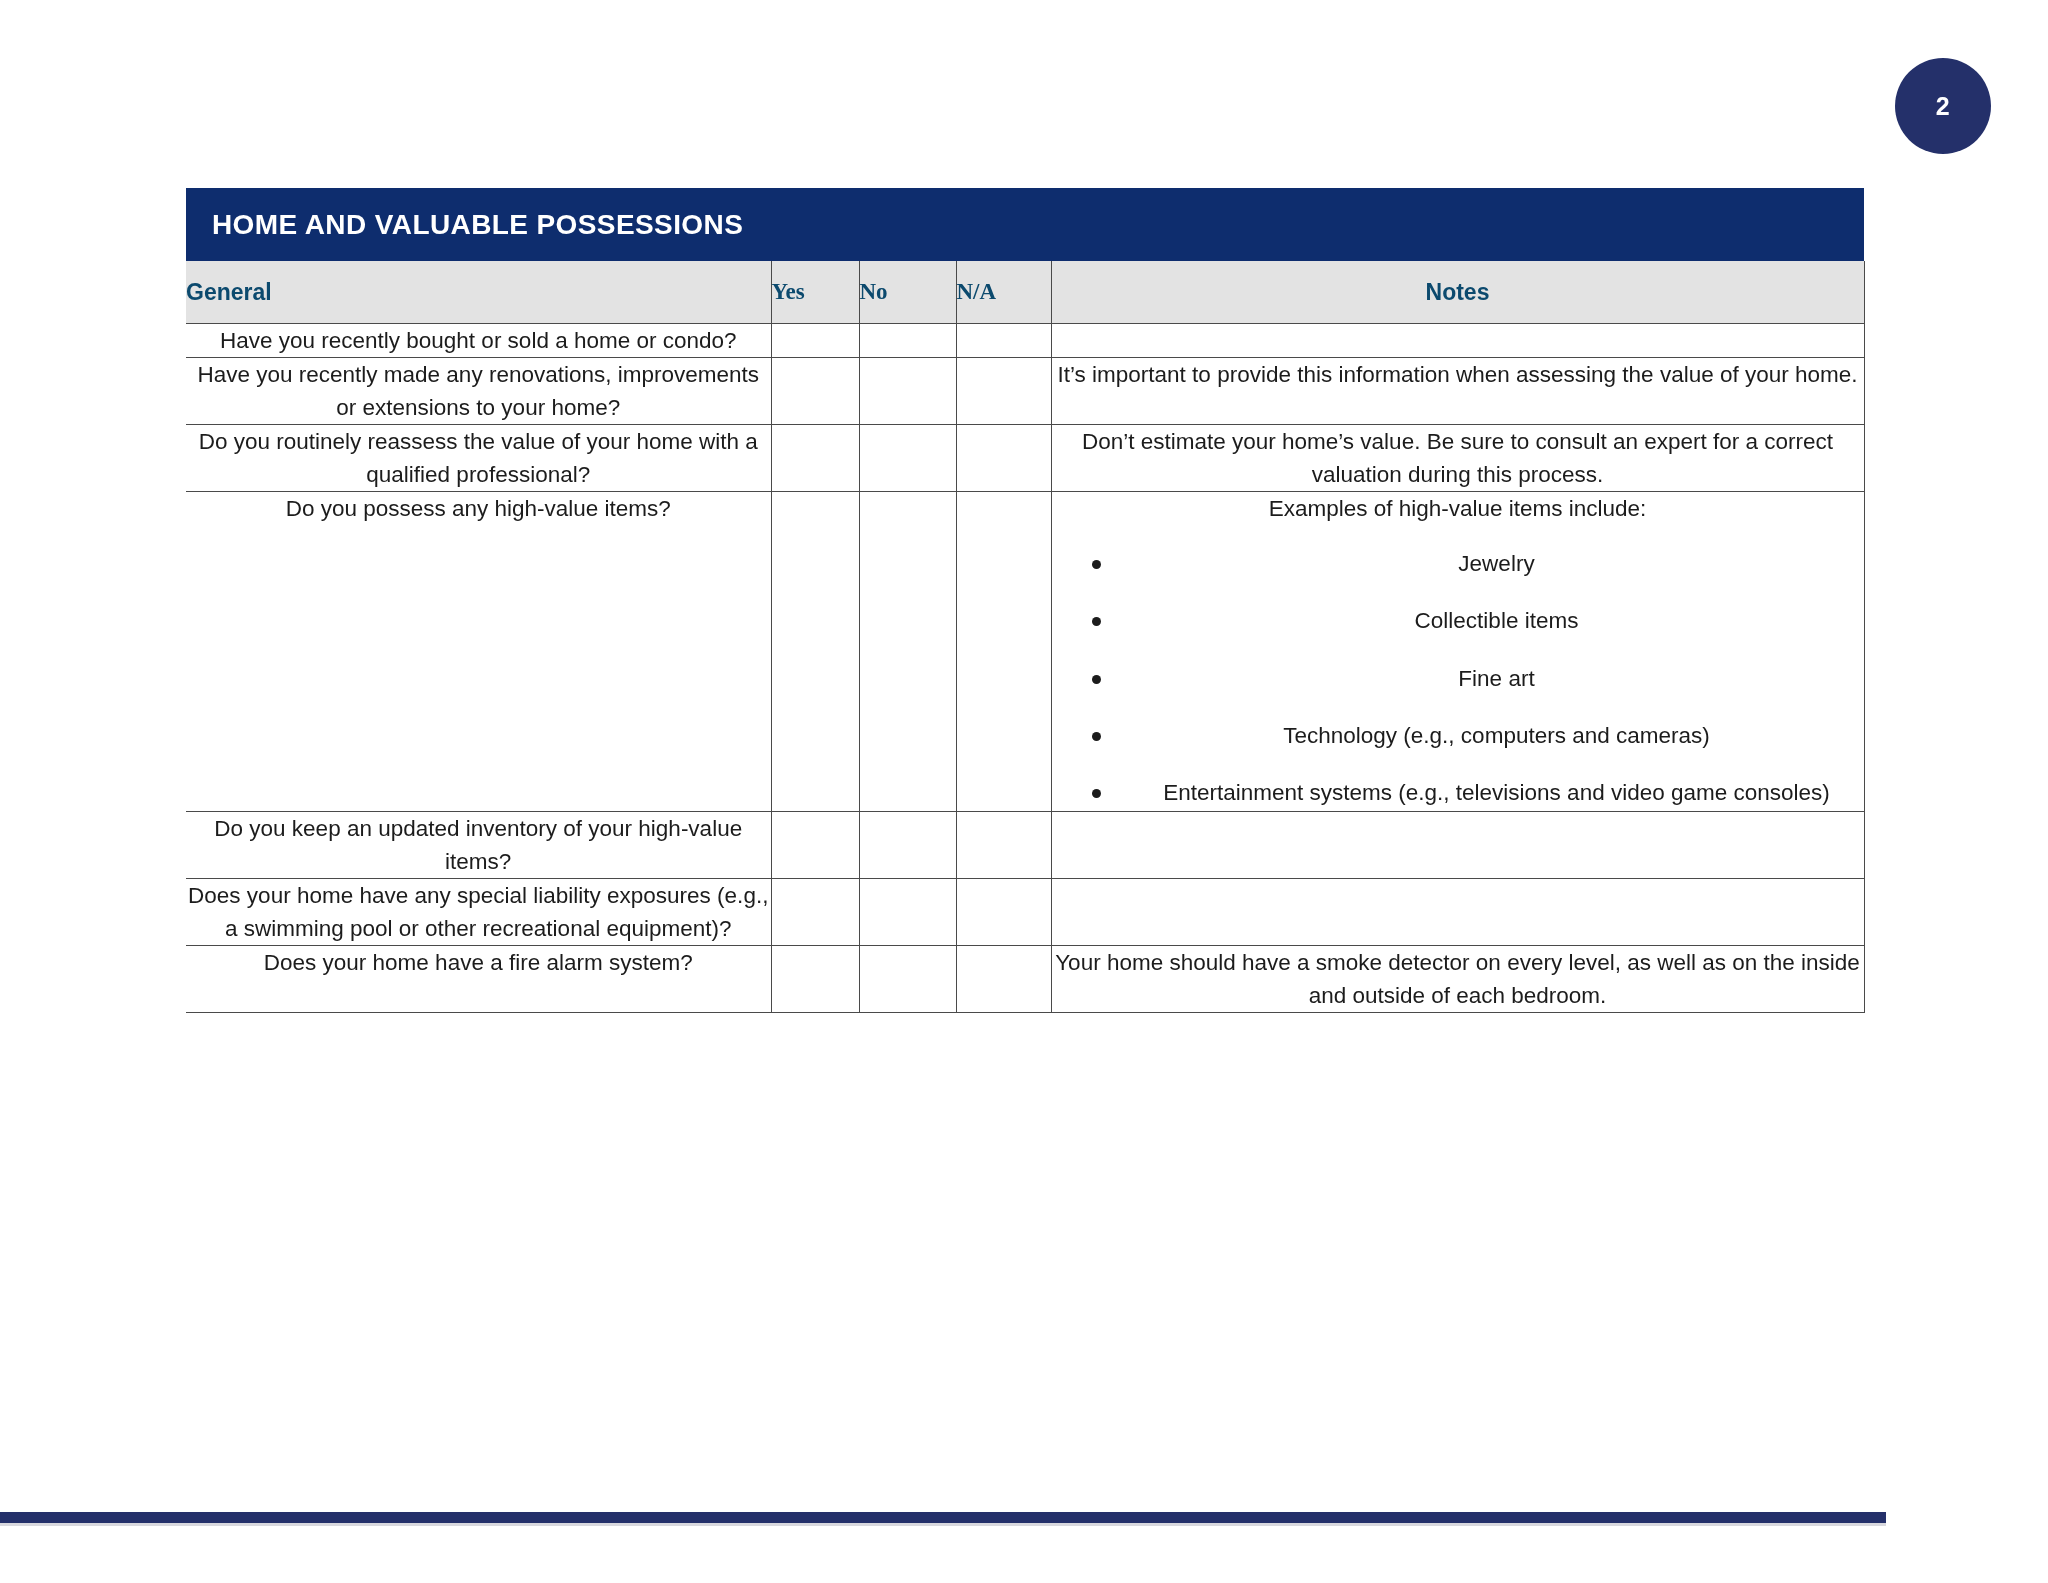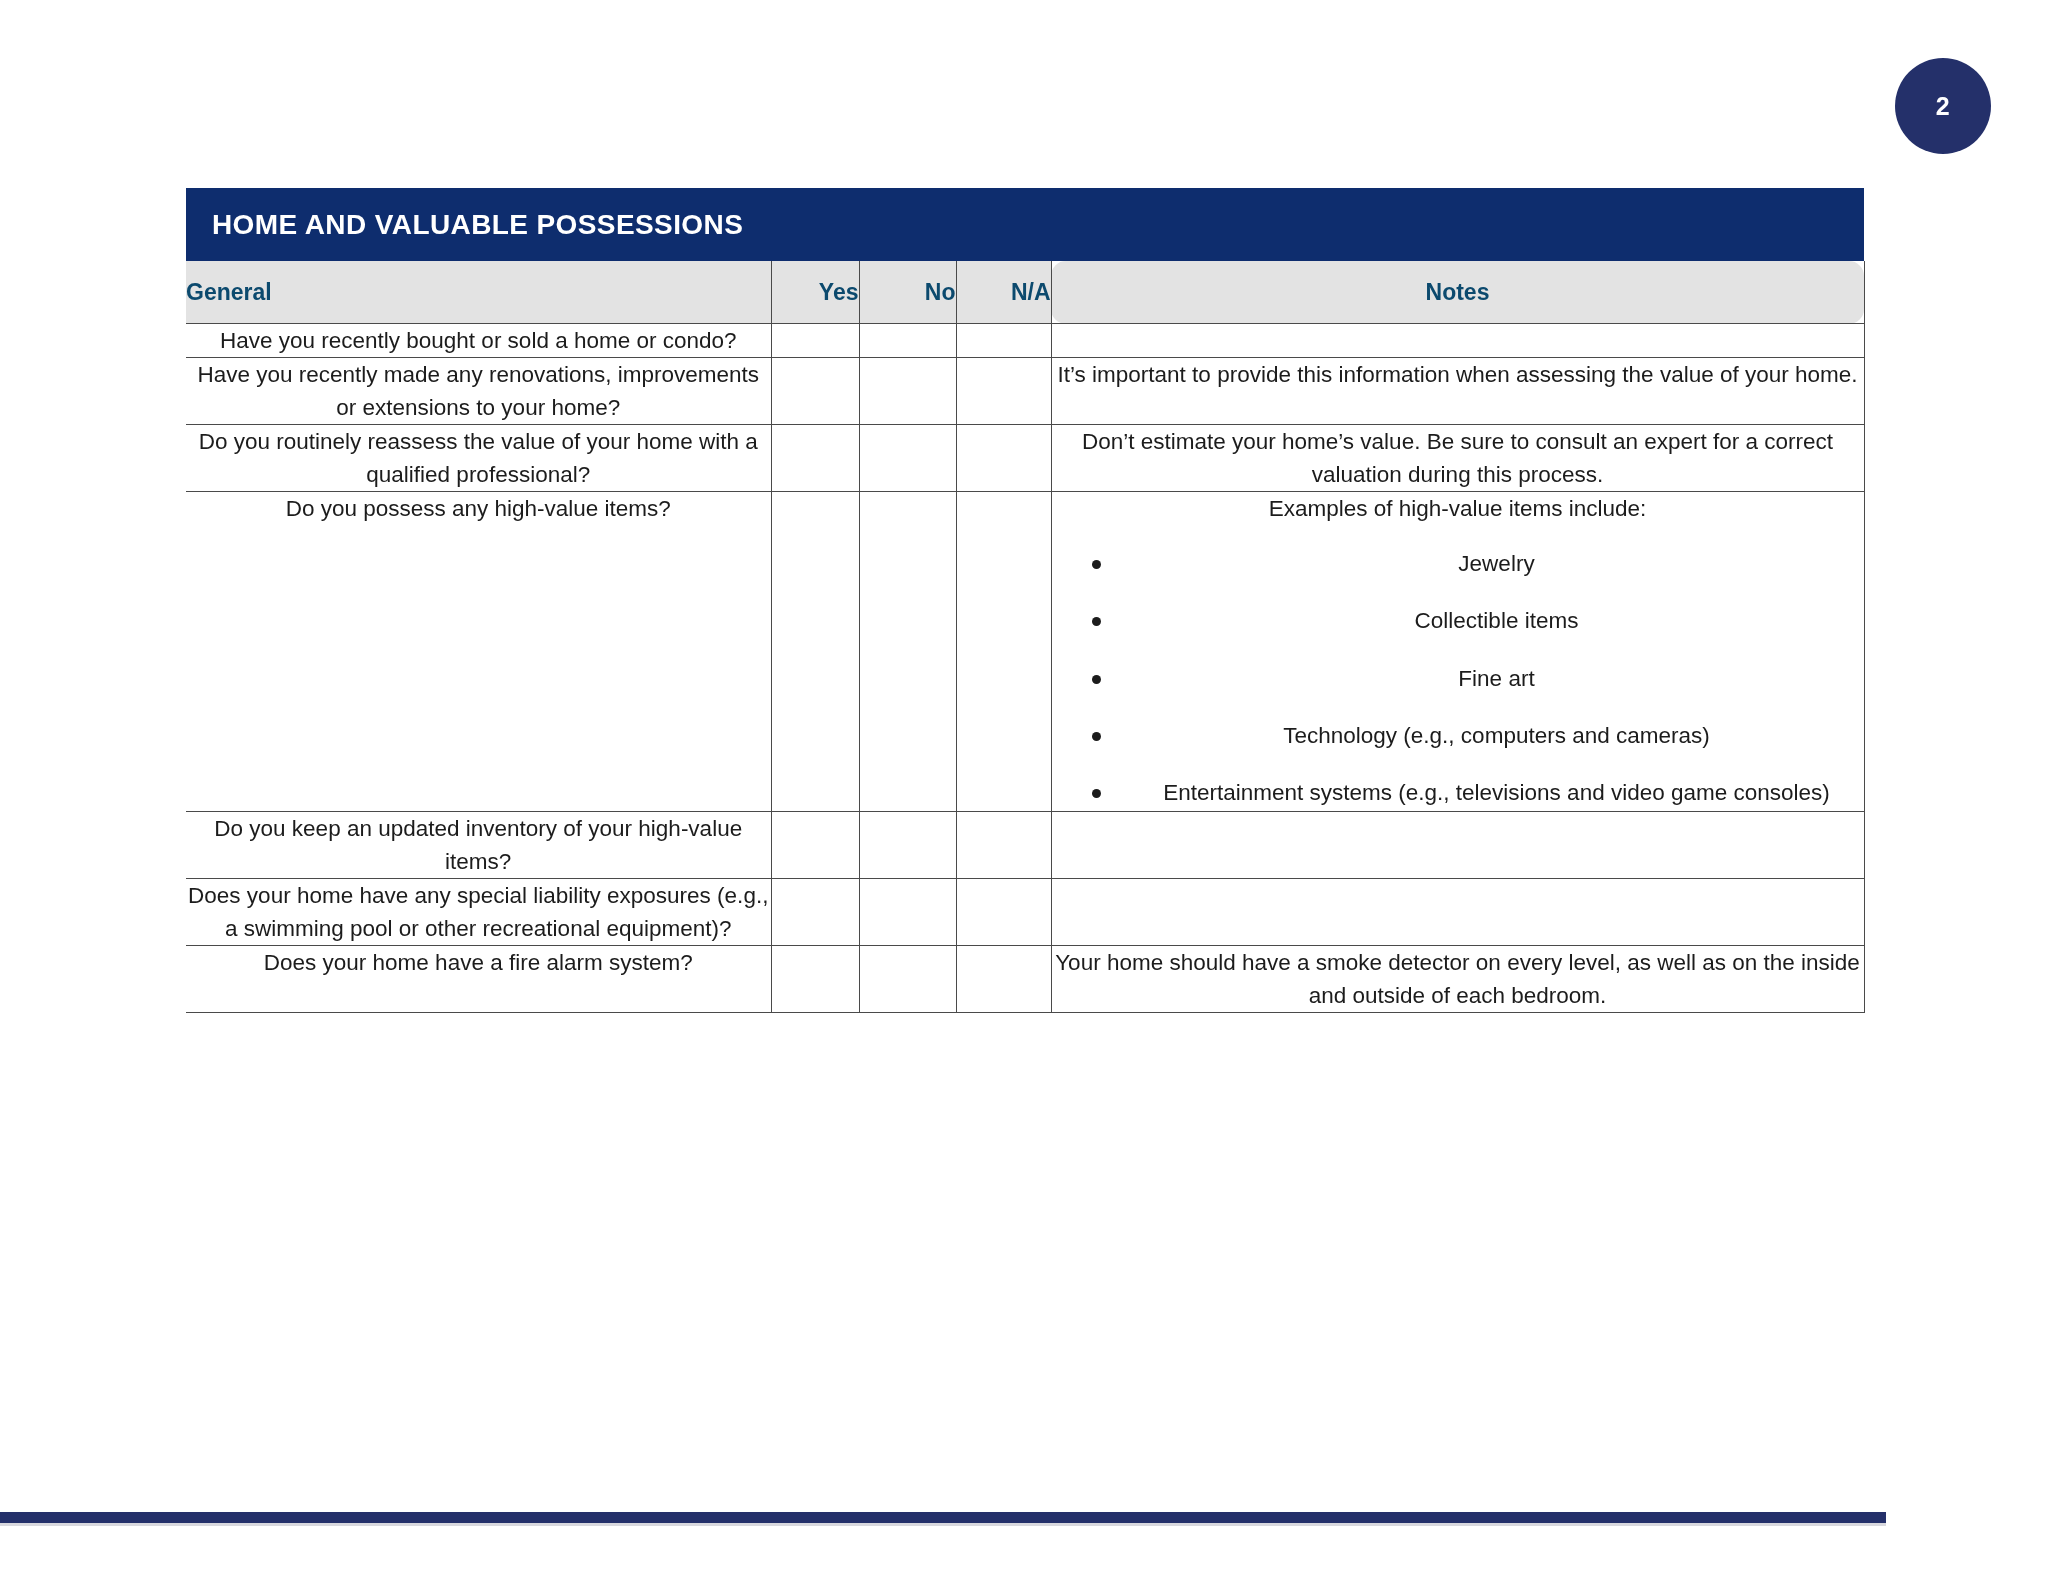--- a/index.html
+++ b/index.html
@@ -73,25 +73,24 @@
     color: #0c4a6e;
     height: 62px;
     border-right: 1.6px solid #4a4a4a;
     padding: 0;
     vertical-align: middle;
   }
   thead th.h-question {
     text-align: left;
     padding-left: 17px;
   }
-  thead th.h-center { text-align: right; }
+  thead th.h-center { text-align: left; font-family: Liberation Serif, serif; }
   thead th.h-notes {
     text-align: center;
     border-right: none;
-    border-radius: 15px;
   }
 
   table.checklist tbody td {
     border-top: 1.6px solid #4a4a4a;
     border-right: 1.6px solid #4a4a4a;
     padding: 0;
     vertical-align: top;
     font-size: 22.5px;
     line-height: 1.47;
     color: #1c1c1c;

